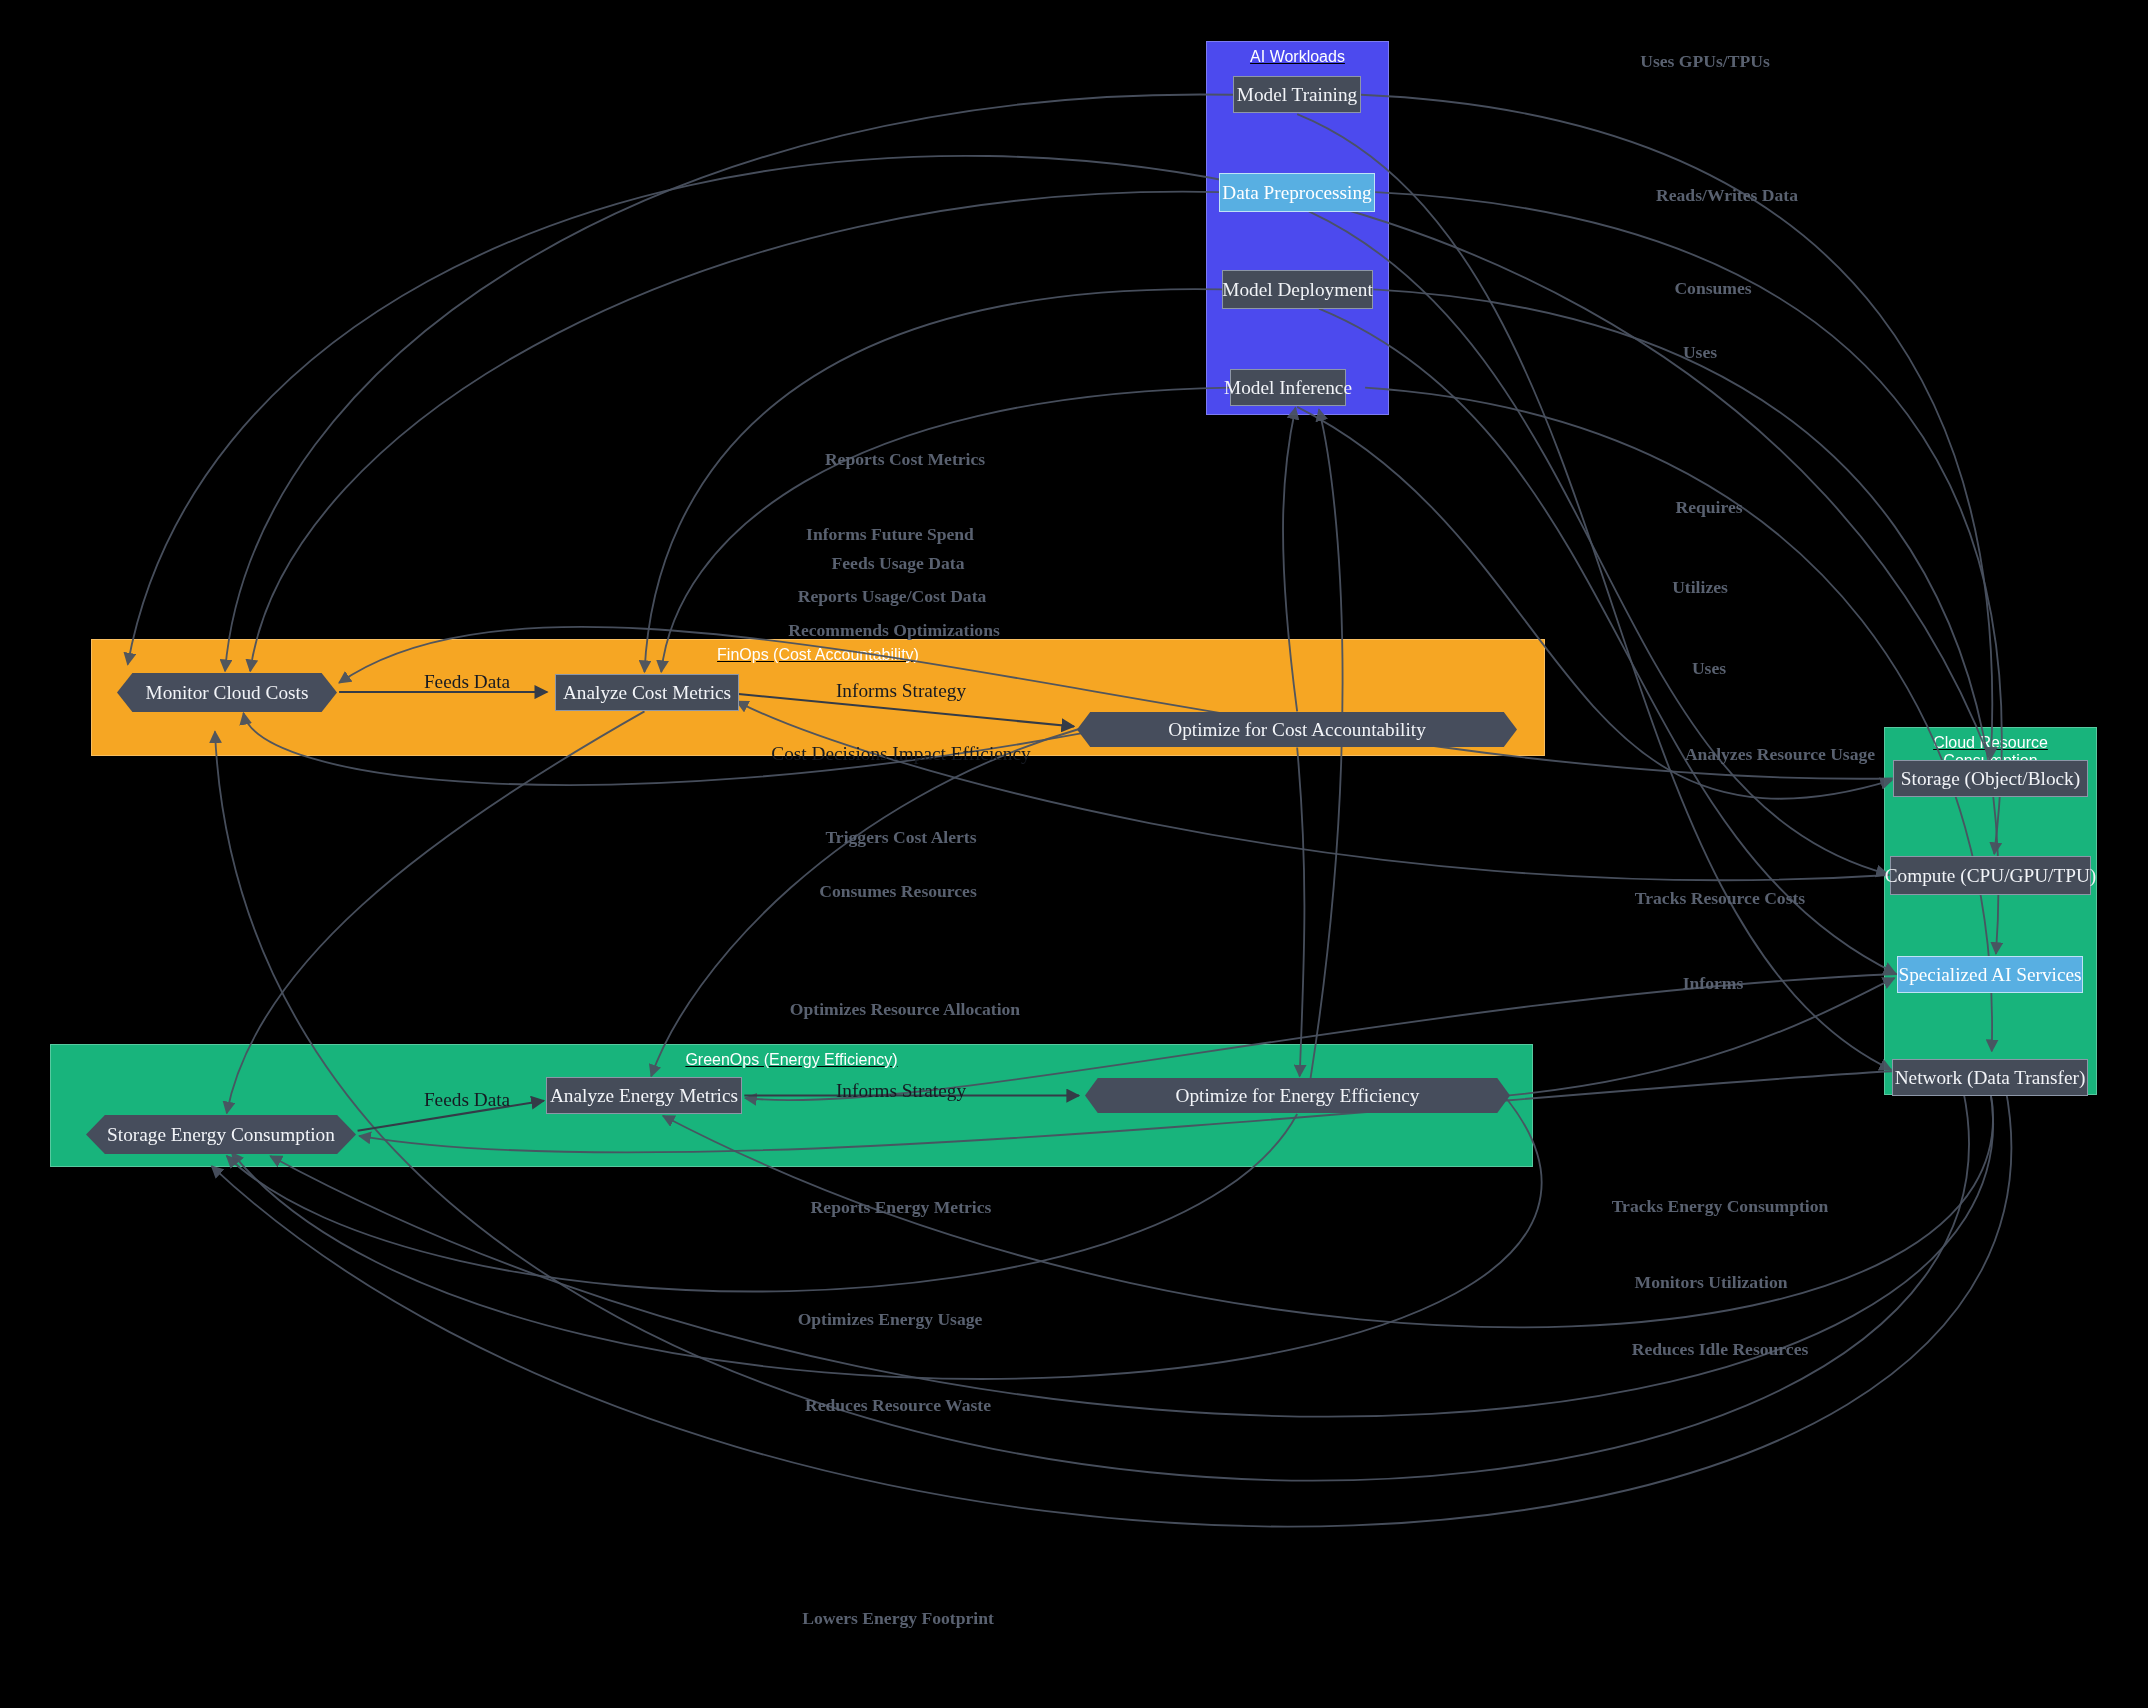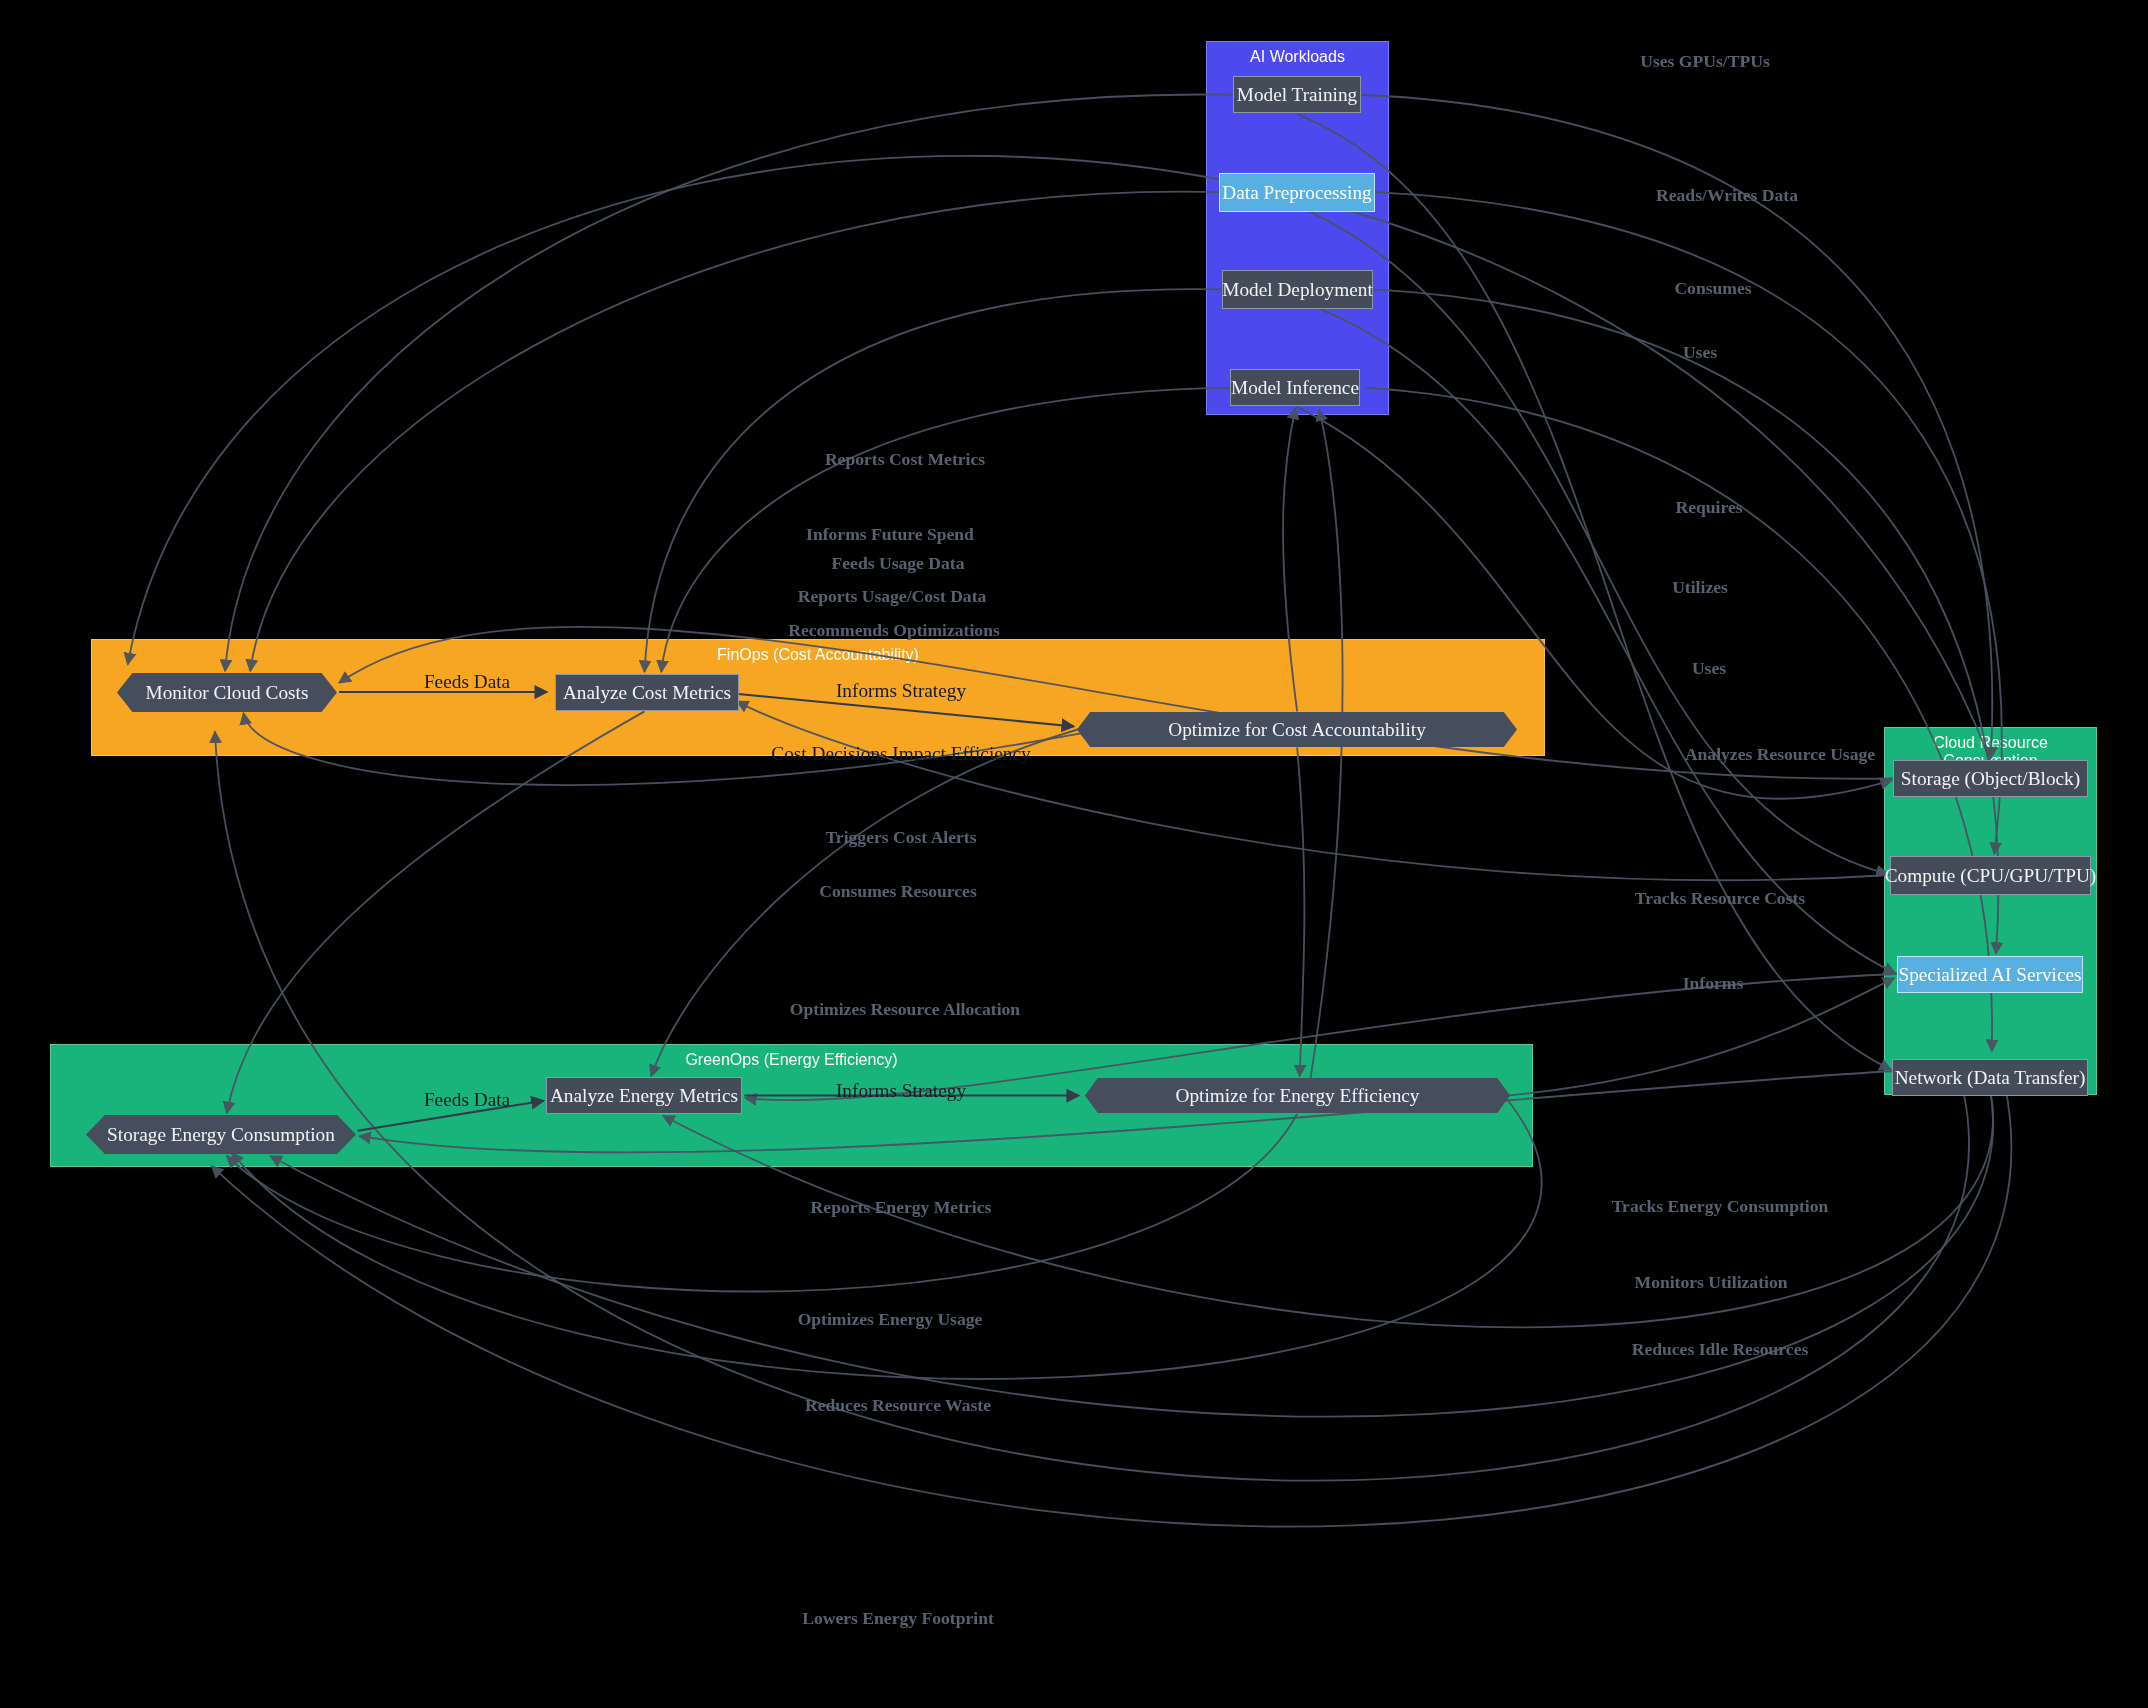--- a/index.html
+++ b/index.html
@@ -1,18 +1,18 @@
 <!DOCTYPE html>
 <html style="font-size:13.4px"><head>
 <meta charset="utf-8">
 <style>
   html,body{margin:0;padding:0;background:#000;}
   #stage{position:relative;width:2148px;height:1708px;background:#000;overflow:hidden;
          font-family:"Liberation Serif",serif;}
-  .cluster{position:absolute;z-index:1;border:0.8px solid rgba(255,255,255,.28);box-sizing:border-box;}
+  .cluster{position:absolute;z-index:1;border:0.8px solid rgba(255,255,255,.28);box-sizing:border-box;text-decoration:underline;}
   .cluster-title{display:block;text-align:center;padding-top:5.9px;
                  font-family:"Liberation Sans",sans-serif;font-size:16px;color:#ffffff;}
   #edges{position:absolute;left:0;top:0;z-index:2;pointer-events:none;}
   #edges path.e{stroke:#4A5260;stroke-width:2.2;fill:none;opacity:.95;}
   #edges path.s{stroke:#343B47;stroke-width:2.4;fill:none;}
   .node{position:absolute;z-index:3;display:flex;align-items:center;justify-content:center;
         box-sizing:border-box;background:#454C59;border:1.3px solid #8D97A8;
         color:#F2F4F8;font-size:19.3px;white-space:nowrap;}
   .node.hex{border:none;background:#464D5C;
         clip-path:polygon(7% 0%,93% 0%,100% 50%,93% 100%,7% 100%,0% 50%);}
@@ -89,21 +89,21 @@
 
     <path class="s" marker-end="url(#arwd)" d="M404,825 L652,825"></path>
     <path class="s" marker-end="url(#arwd)" d="M877,827 L1280,866"></path>
     <path class="s" marker-end="url(#arwd)" d="M426,1348 L648,1312"></path>
     <path class="s" marker-end="url(#arwd)" d="M887,1306 L1286,1306"></path>
   </svg>
 
   <div class="node" style="left:1233px;top:76px;width:128px;height:37px;">Model Training</div>
   <div class="node blue" style="left:1219px;top:173px;width:156px;height:39px;">Data Preprocessing</div>
   <div class="node" style="left:1222px;top:270px;width:151px;height:39px;">Model Deployment</div>
-  <div class="node" style="left:1230px;top:369px;width:130px;height:37px;">Model Inference</div>
+  <div class="node" style="left:1230px;top:369px;width:116px;height:37px;">Model Inference</div>
 
   <div class="node hex" style="left:117px;top:673px;width:220px;height:39px;">Monitor Cloud Costs</div>
   <div class="node" style="left:555px;top:674px;width:184px;height:37px;">Analyze Cost Metrics</div>
   <div class="node hexwide" style="left:1077px;top:712px;width:440px;height:35px;">Optimize for Cost Accountability</div>
 
   <div class="node hex" style="left:86px;top:1115px;width:270px;height:39px;">Storage Energy Consumption</div>
   <div class="node" style="left:546px;top:1077px;width:196px;height:37px;">Analyze Energy Metrics</div>
   <div class="node hexwide" style="left:1085px;top:1078px;width:425px;height:35px;">Optimize for Energy Efficiency</div>
 
   <div class="node" style="left:1893px;top:760px;width:195px;height:37px;">Storage (Object/Block)</div>

